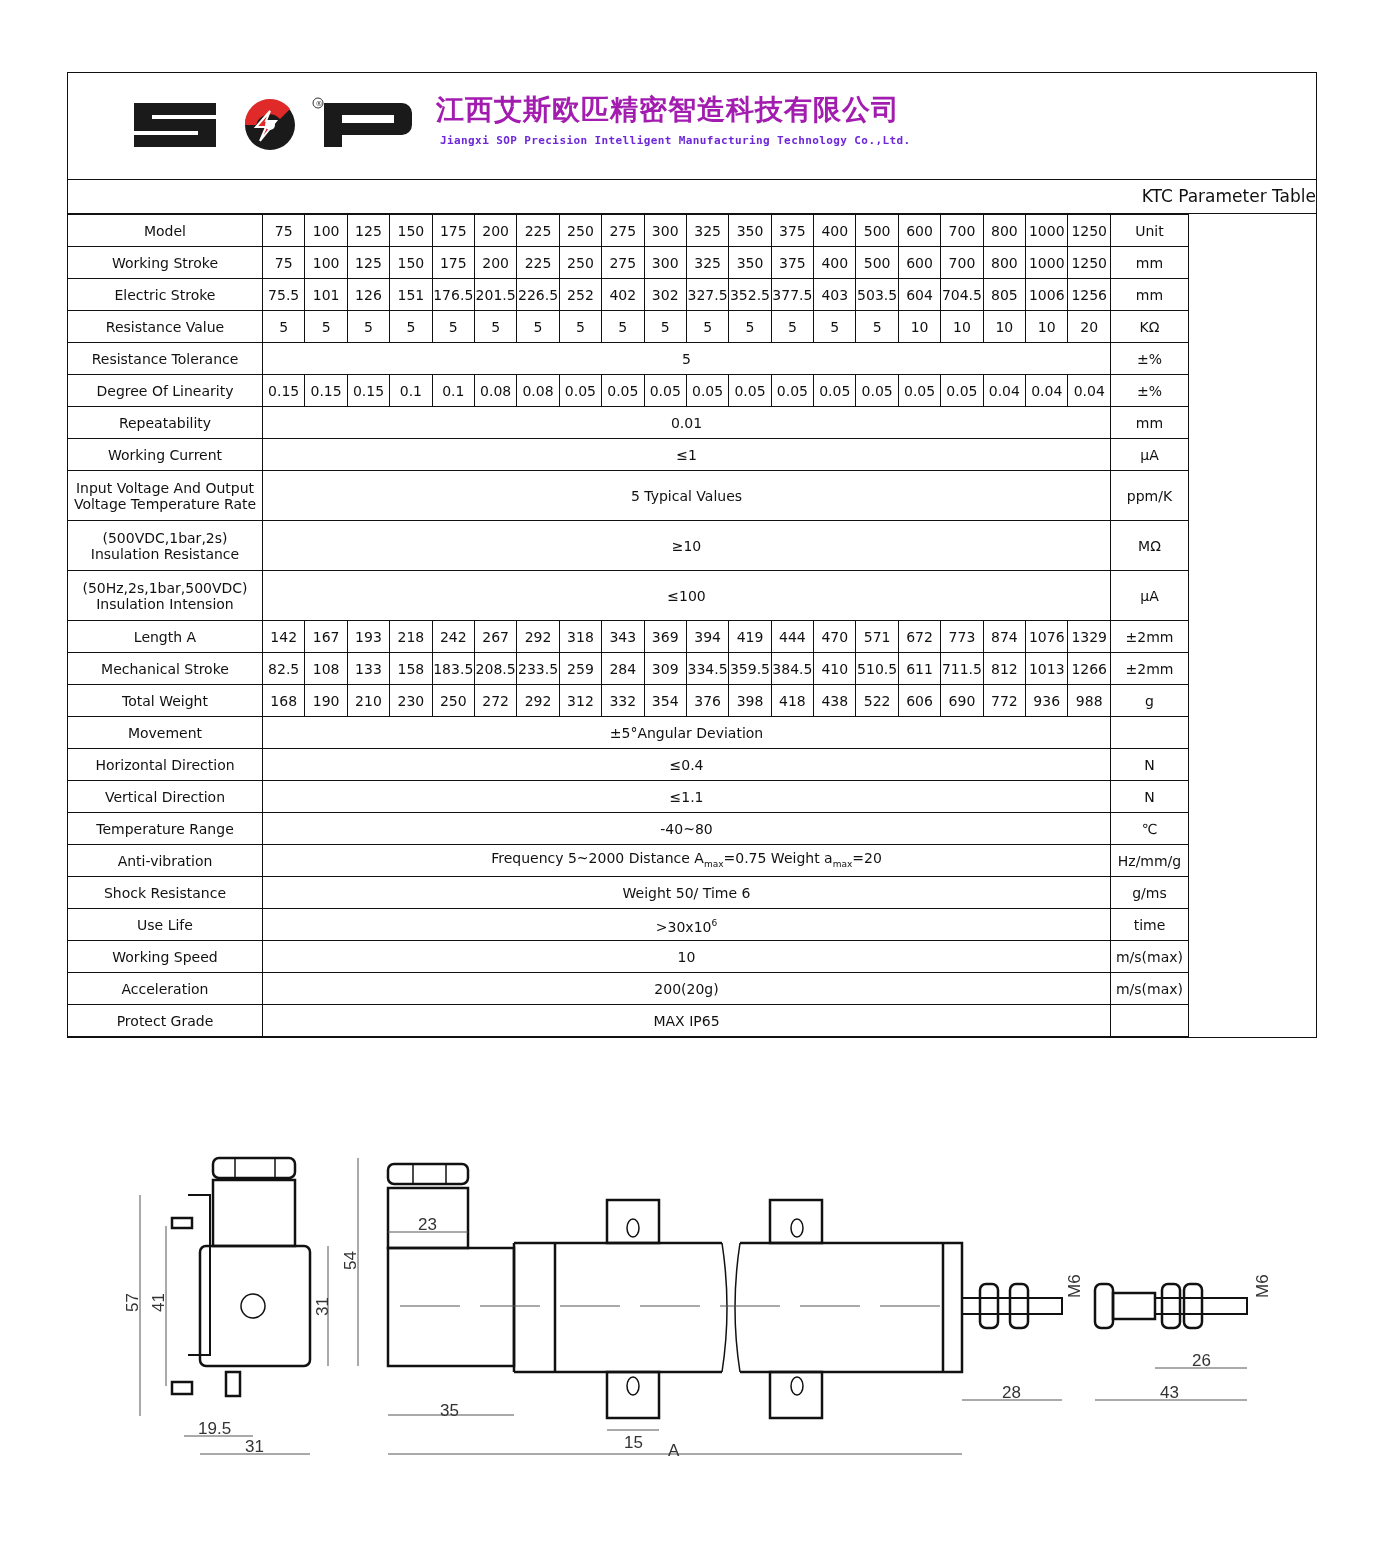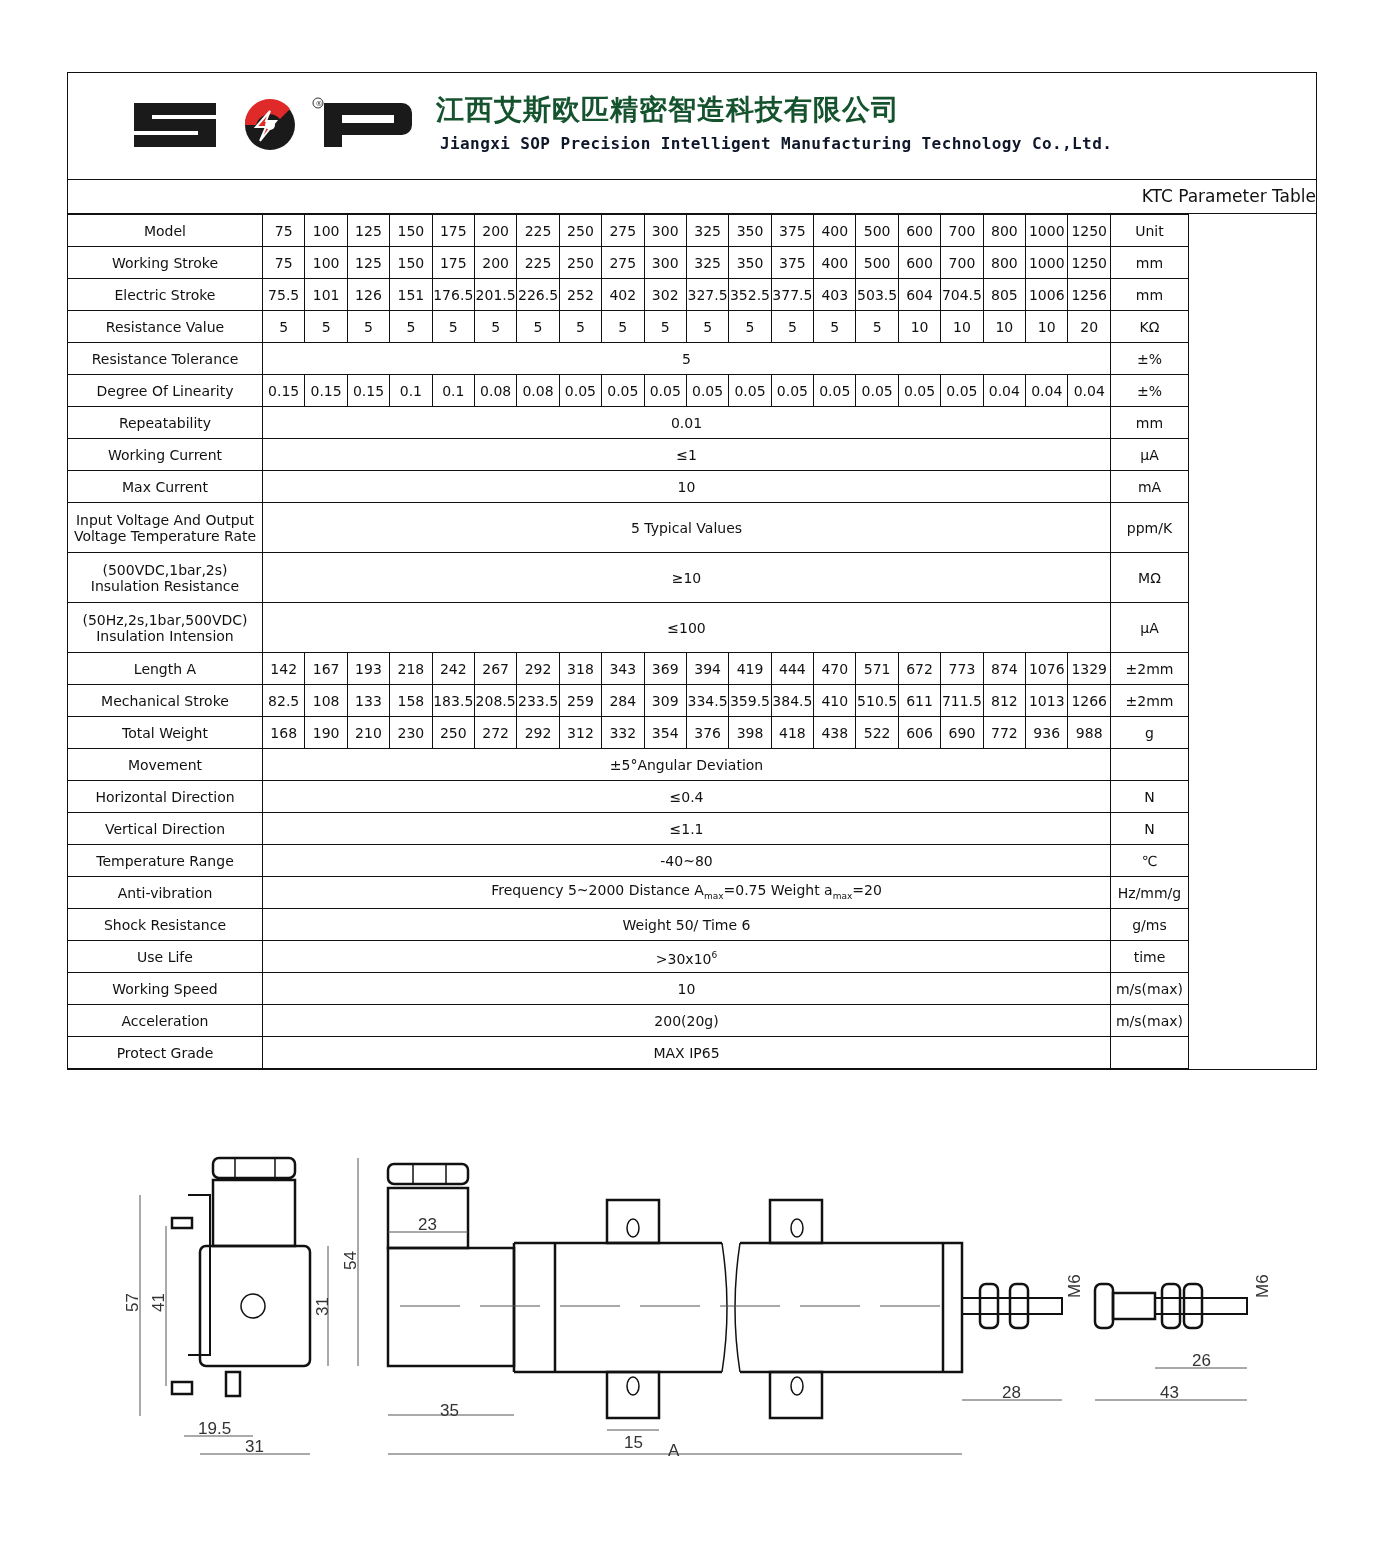--- a/index.html
+++ b/index.html
@@ -1,21 +1,21 @@
 <!DOCTYPE html>
 <html><head>
 <meta charset="utf-8">
 <style>
   html, body { margin:0; padding:0; background:#ffffff; }
   body { width:1383px; height:1552px; position:relative; font-family:"DejaVu Sans", sans-serif; color:#111; overflow:hidden; }
   .sheet { position:absolute; left:67px; top:72px; width:1250px; border:1px solid #111; box-sizing:border-box; }
   .header { height:106px; border-bottom:1px solid #111; position:relative; }
   .logo { position:absolute; left:62px; top:22px; width:358px; height:56px; }
-  .company-cn { position:absolute; left:368px; top:18px; font-family:"DejaVu Serif", serif; font-size:28px; font-weight:bold; letter-spacing:1px; color:#14532d; }
-  .company-en { position:absolute; left:372px; top:61px; font-family:"DejaVu Sans Mono", monospace; font-size:16px; font-weight:bold; letter-spacing:0.4px; color:#0f172a; }
+  .company-cn { position:absolute; left:368px; top:18px; font-family:"DejaVu Serif", serif; font-size:28px; font-weight:bold; letter-spacing:1px; color:#a21caf; }
+  .company-en { position:absolute; left:372px; top:61px; font-family:"DejaVu Sans Mono", monospace; font-size:11px; font-weight:bold; letter-spacing:0.4px; color:#6d28d9; }
   .title { height:33px; border-bottom:1px solid #111; text-align:right; line-height:33px; font-size:17px; }
   table { border-collapse:collapse; width:1122px; table-layout:fixed; margin-left:-1px; }
   td { border:1px solid #111; text-align:center; font-size:14px; padding:0; height:31px; line-height:16px; overflow:hidden; white-space:nowrap; }
   td.lbl { width:194px; }
   td.unit { width:77px; }
   tr.tall td { height:49px; white-space:normal; }
   td.bold { font-weight:normal; }
   sub, sup { font-size:9px; }
   .drawing { position:absolute; left:100px; top:1140px; width:1200px; height:340px; }
   .dim { font-family:"Liberation Sans", sans-serif; font-size:17px; fill:#333; }
@@ -172,25 +172,20 @@
         </tr>
         <tr>
           <td class="lbl">Repeatability</td>
           <td colspan="20" class="">0.01</td>
           <td class="unit">mm</td>
         </tr>
         <tr>
           <td class="lbl">Working Current</td>
           <td colspan="20" class="">≤1</td>
           <td class="unit">μA</td>
-        </tr>
-        <tr>
-          <td class="lbl">Max Current</td>
-          <td colspan="20" class="">10</td>
-          <td class="unit">mA</td>
         </tr>
         <tr class="tall">
           <td class="lbl"><span>Input Voltage And Output</span><br><span>Voltage Temperature Rate</span></td>
           <td colspan="20" class="">5 Typical Values</td>
           <td class="unit ">ppm/K</td>
         </tr>
         <tr class="tall">
           <td class="lbl"><span>(500VDC,1bar,2s)</span><br><span>Insulation Resistance</span></td>
           <td colspan="20" class="bold">≥10</td>
           <td class="unit bold">MΩ</td>

